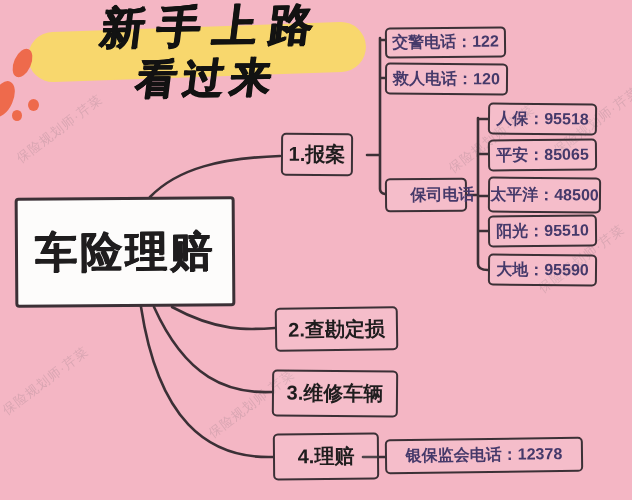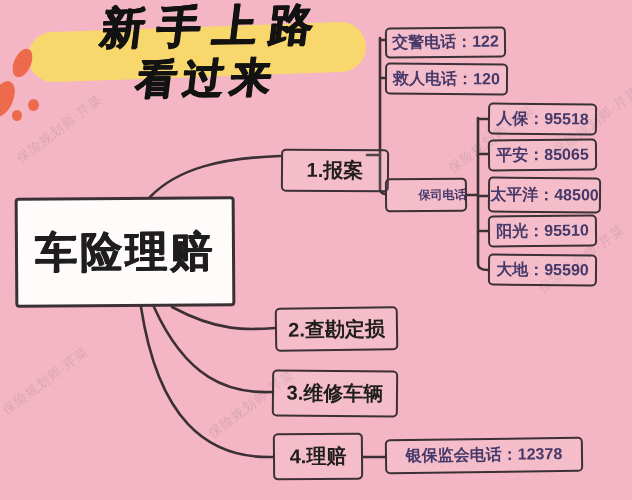--- a/index.html
+++ b/index.html
@@ -49,28 +49,28 @@
     display:flex;align-items:center;justify-content:center;
     white-space:nowrap;font-weight:bold;color:var(--node-text,#1f1d1e);
   }
   .center-node{
     left:15px;top:197px;width:220px;height:110px;
     background:var(--center-bg,#fdfcfb);border-width:3px;border-radius:4px;
     font-size:42px;letter-spacing:3px;
     text-shadow:0.8px 0 currentColor,0 0.8px currentColor;
     transform:rotate(-0.4deg);
   }
-  .b-report{left:281px;top:133px;width:108px;height:43px;font-size:20px;transform:rotate(0.4deg);margin-top:16px;}
+  .b-report{left:281px;top:133px;width:72px;height:43px;font-size:20px;transform:rotate(0.4deg);}
   .b-survey{left:275px;top:307px;width:123px;height:44px;font-size:20px;transform:rotate(-0.8deg);}
   .b-repair{left:272px;top:370px;width:126px;height:47px;font-size:20px;transform:rotate(0.5deg);}
-  .b-claim {left:273px;top:433px;width:90px;height:47px;font-size:20px;transform:rotate(-0.5deg);}
+  .b-claim {left:273px;top:433px;width:106px;height:47px;font-size:20px;transform:rotate(-0.5deg);}
   .phone{color:var(--phone-text,#45396a);}
   .c-traffic{left:385px;top:27px;width:121px;height:31px;font-size:16px;transform:rotate(-0.6deg);}
   .c-rescue{left:385px;top:63px;width:123px;height:32px;font-size:16px;transform:rotate(0.4deg);text-align:right;}
-  .c-insurer{left:385px;top:178px;width:82px;height:34px;font-size:12px;transform:rotate(-0.5deg);padding-left:33px;}
+  .c-insurer{left:385px;top:178px;width:82px;height:34px;font-size:16px;transform:rotate(-0.5deg);padding-left:33px;}
   .ins{left:488px;width:109px;height:32px;font-size:16px;}
   .ins0{top:103px;transform:rotate(0.6deg);}
   .ins1{top:139px;transform:rotate(-0.5deg);}
   .ins2{top:177px;width:113px;height:36px;transform:rotate(0.5deg);}
   .ins3{top:215px;transform:rotate(-0.6deg);}
   .ins4{top:254px;transform:rotate(0.5deg);}
   .c-regulator{left:385px;top:438px;width:198px;height:35px;font-size:16px;transform:rotate(-0.7deg);}
 </style>
 </head>
 <body>

